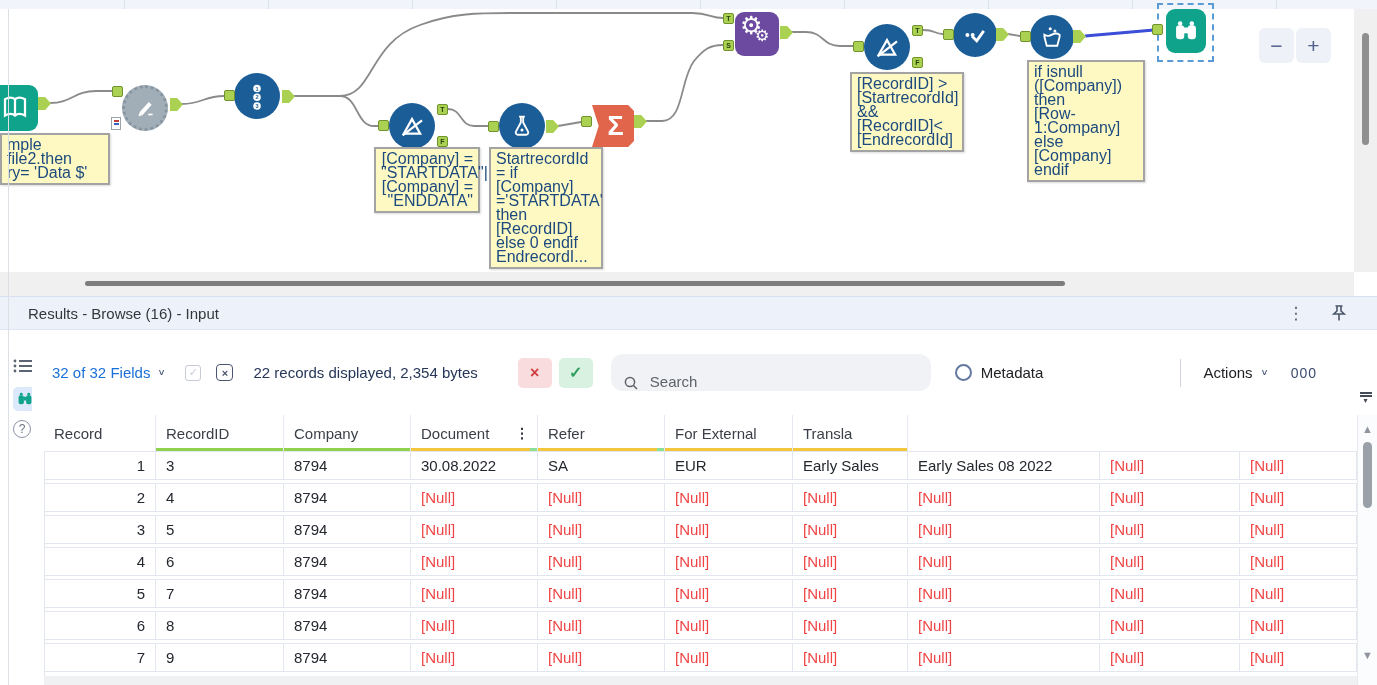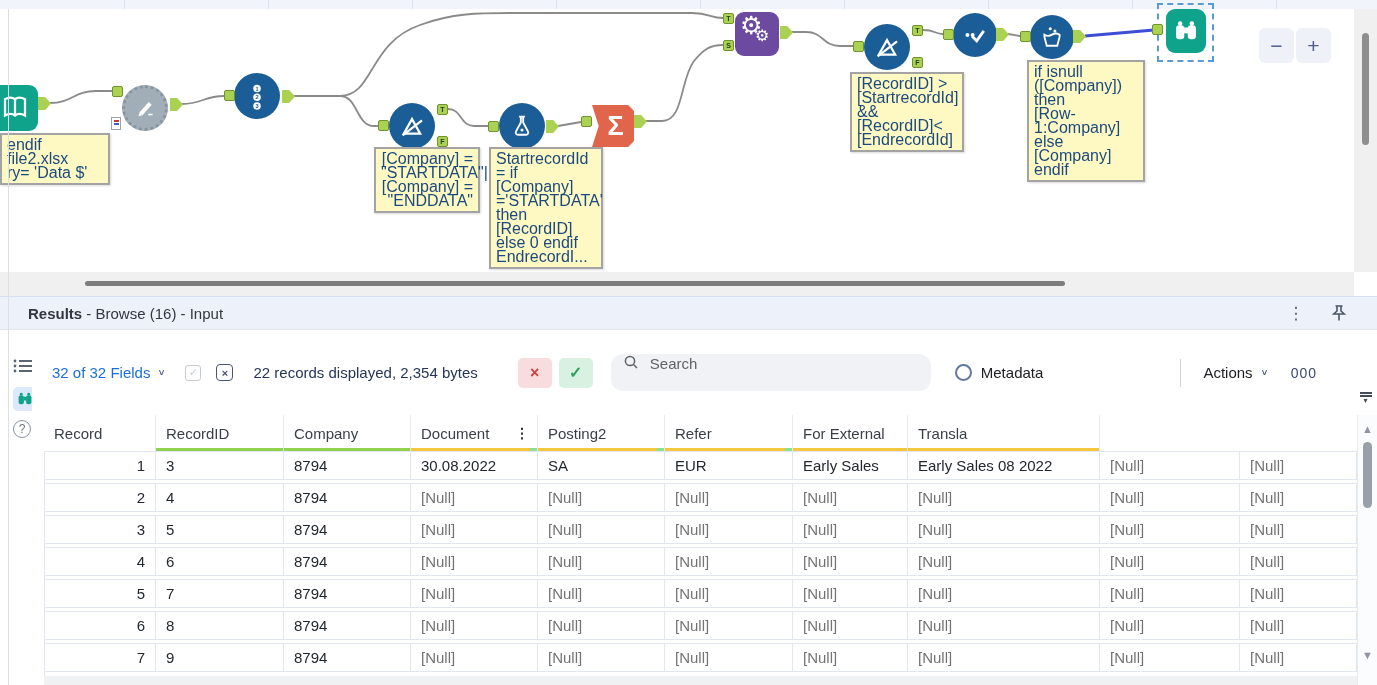--- a/index.html
+++ b/index.html
@@ -31,33 +31,33 @@
 
   
   #canvas-hscroll{position:absolute;left:0;top:272px;width:1354px;height:24px;background:#f0f0f0;}
   #canvas-hthumb{position:absolute;left:85px;top:9px;width:980px;height:5px;background:#7d7d7d;border-radius:3px;}
 
   
   #results{position:absolute;left:0;top:296px;width:1377px;height:389px;background:#fff;}
   #results-header{position:absolute;left:0;top:0;width:1377px;height:34px;background:#edf2fa;
       border-top:1px solid #d7e0f0;border-bottom:1px solid #e0e6f1;display:flex;align-items:center;box-sizing:border-box;}
   #results-title{margin-left:28px;font-size:15px;color:#33363c;}
-  #results-title b{font-weight:bold;}
+  #results-title b{font-weight:normal;}
   #results-kebab{position:absolute;right:72px;top:6px;font-size:17px;color:#5a6478;width:18px;text-align:center;}
   #results-pin{position:absolute;right:28px;top:6px;}
 
   #toolbar{position:absolute;left:32px;top:34px;width:1313px;height:85px;display:flex;align-items:center;box-sizing:border-box;padding-left:20px;background:#fff;}
   .fields-link{color:#1a6fd8;font-size:15px;display:flex;align-items:center;gap:7px;}
   .chev{font-size:11px;color:#4a5a7a;transform:scaleY(.8);}
   .cb-disabled{width:16px;height:16px;border:1.6px solid #c6cbd4;border-radius:3px;margin-left:20px;color:#c6cbd4;font-size:11px;display:flex;align-items:center;justify-content:center;box-sizing:border-box;}
   .cell-viewer{width:17px;height:17px;border:1.8px solid #4a5570;border-radius:4px;margin-left:15px;color:#4a5570;font-size:11px;font-weight:bold;display:flex;align-items:center;justify-content:center;box-sizing:border-box;}
   .records-info{margin-left:20px;font-size:15px;color:#253656;}
   .btn-x{margin-left:40px;width:34px;height:30px;background:#f9dcdd;border-radius:5px;color:#cf3f3f;font-size:16px;font-weight:bold;display:flex;align-items:center;justify-content:center;}
   .btn-check{margin-left:7px;width:34px;height:30px;background:#d9f1e1;border-radius:5px;color:#2f9e5f;font-size:16px;font-weight:bold;display:flex;align-items:center;justify-content:center;}
-  .search-box{margin-left:18px;width:320px;height:37px;background:#f0f2f5;border-radius:12px;display:flex;align-items:flex-start;padding-left:12px;box-sizing:border-box;}
+  .search-box{margin-left:18px;width:320px;height:37px;background:#f0f2f5;border-radius:12px;display:flex;align-items:flex-end;padding-left:12px;box-sizing:border-box;}
   .search-box input{border:none;background:transparent;outline:none;font-size:15px;color:#3c4043;margin-left:9px;width:250px;font-family:"Liberation Sans",sans-serif;}
   .search-box input::placeholder{color:#5f6368;}
   .radio-wrap{margin-left:24px;display:flex;align-items:center;gap:9px;}
   .radio-circle{width:17px;height:17px;border:2px solid #64789f;border-radius:50%;box-sizing:border-box;}
   .radio-label{font-size:15px;color:#202124;}
   .right-group{margin-left:auto;display:flex;align-items:center;padding-right:28px;padding-left:16px;}
   .vdivider{width:1px;height:28px;background:#d0d4dc;margin-right:22px;}
   .actions-link{font-size:15px;color:#202124;display:flex;align-items:center;gap:8px;}
   .profile-000{margin-left:22px;font-size:14px;color:#3c4a6e;letter-spacing:1px;}
   #corner-filter{position:absolute;right:3px;top:96px;width:17px;display:flex;flex-direction:column;align-items:center;gap:1px;}
@@ -78,21 +78,21 @@
   .underline.green{background:#90d14e;}
   .underline.yellow{background:#f2c63d;}
   .underline.none{background:transparent;}
   .tip{position:absolute;right:0;top:0;width:7px;height:3px;background:#8be095;}
   .kebab{margin-left:auto;margin-right:8px;color:#33363c;font-size:14px;font-weight:bold;}
   #table-body{position:absolute;left:44px;top:155px;}
   .tr{display:grid;height:29px;margin-bottom:3px;}
   .td{display:flex;align-items:center;padding-left:10px;box-sizing:border-box;font-size:15px;color:#23272e;
       border:1px solid #e2e6ef;border-left:none;overflow:hidden;white-space:nowrap;}
   .tr .td:first-child{border-left:1px solid #e2e6ef;justify-content:flex-end;padding-right:10px;padding-left:0;}
-  .td.null{color:#737373;}
+  .td.null{color:#ef4444;}
 
   #table-bottom-strip{position:absolute;left:44px;top:380px;width:1313px;height:9px;background:#f0f1f3;}
   #table-vscroll{position:absolute;left:1357px;top:119px;width:20px;height:270px;background:#fbfcfd;border-left:1px solid #e9ebef;box-sizing:border-box;}
   .scroll-arrow{position:absolute;left:0;width:19px;text-align:center;color:#8f959e;font-size:11px;}
   #table-vthumb{position:absolute;left:5px;top:27px;width:9px;height:66px;background:#9aa0a8;border-radius:5px;}
 
   svg{display:block;}
 </style>
 </head>
 <body>
@@ -132,21 +132,21 @@
 
     <div class="tool tool-rect" style="left:-8px;top:76px;width:46px;height:46px;background:#0fa38c;">
       <span>
         <svg width="30" height="30" viewBox="0 0 24 24">
             <path d="M4 5c3-1.6 6-1.6 8 0 2-1.6 5-1.6 8 0v13c-3-1.6-6-1.6-8 0-2-1.6-5-1.6-8 0z" fill="none" stroke="#fff" stroke-width="1.8"></path>
             <path d="M12 5v13" stroke="#fff" stroke-width="1.8"></path>
           </svg>
       </span>
     </div>
     <div class="anchor-out" style="left:38px;top:88px;"></div>
-    <div class="annotation" style="left:0;top:124px;width:96px;">endif file2.xlsx
+    <div class="annotation" style="left:0;top:124px;width:96px;">mple file2.then
 ry= 'Data $'</div>
 
     <div class="tool" style="left:122px;top:76px;width:46px;height:46px;border-radius:50%;background:#a2aeb7;border:3px dotted #8795a0;box-sizing:border-box;">
       <span>
         <svg width="26" height="26" viewBox="0 0 24 24">
             <path d="M7 16 L15.5 6.5 l2.6 2.6 L9.6 18.6 z" fill="#fff"></path>
             <path d="M7 16 l-1 3.6 3.6-1z" fill="#fff"></path>
             <path d="M15 18 h4" stroke="#fff" stroke-width="1.5"></path>
           </svg>
       </span>
@@ -381,26 +381,20 @@
           <div class="underline green"></div>
         </div>
         <div class="th">
           <span>Document</span>
           <span class="kebab">⋮</span>
           <div class="underline yellow">
             <span class="tip"></span>
           </div>
         </div>
         <div class="th">
-          <span>Posting2</span>
-          <div class="underline yellow">
-            <span class="tip"></span>
-          </div>
-        </div>
-        <div class="th">
           <span>Refer</span>
           <div class="underline yellow">
             <span class="tip"></span>
           </div>
         </div>
         <div class="th">
           <span>For External</span>
           <div class="underline yellow"></div>
         </div>
         <div class="th">

